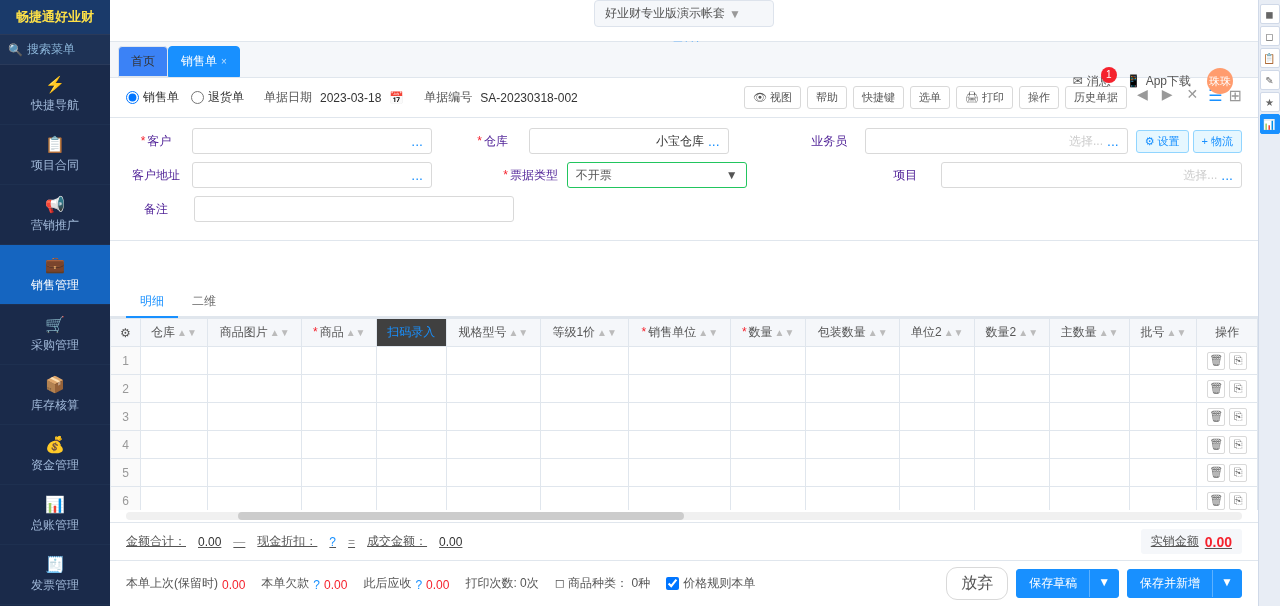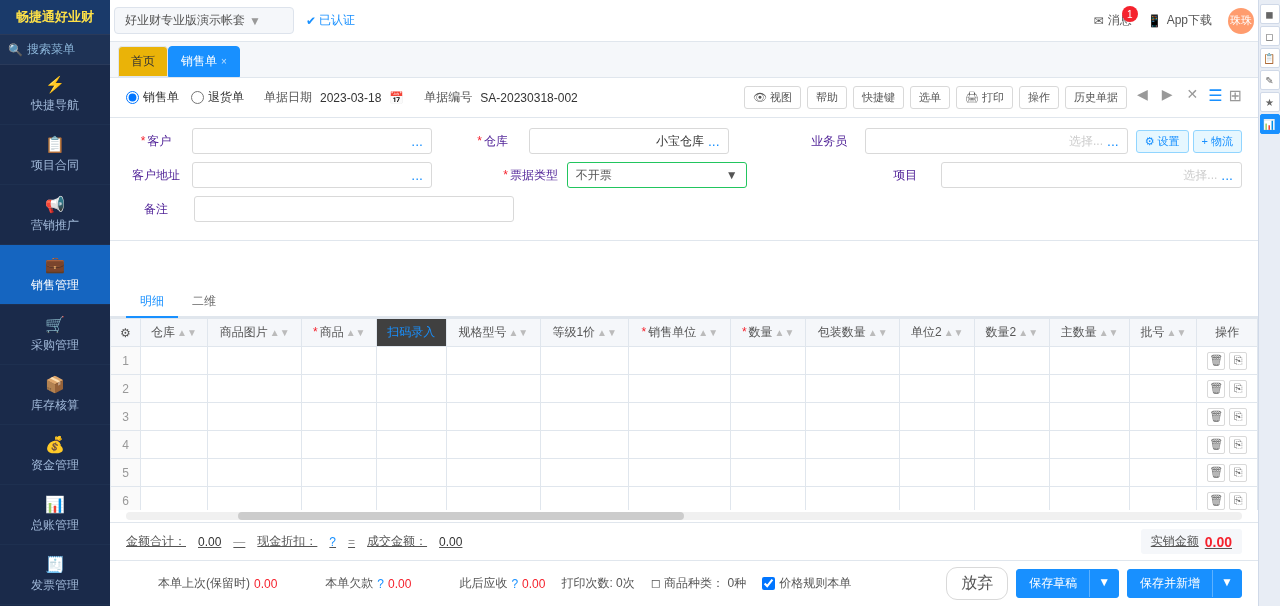--- a/index.html
+++ b/index.html
@@ -12,35 +12,35 @@
     .sidebar-search { background: #1e3255; padding: 6px 8px; color: #8ab4d8; font-size: 12px; cursor: pointer; display: flex; align-items: center; gap: 4px; border-bottom: 1px solid #2a3a5a; }
     .sidebar-nav { display: flex; flex-direction: column; }
     .sidebar-item { padding: 10px 8px; color: #a0b8d8; font-size: 12px; cursor: pointer; display: flex; flex-direction: column; align-items: center; gap: 3px; border-bottom: 1px solid #1e3050; }
     .sidebar-item.active { background: #1565c0; color: #fff; }
     .sidebar-item-icon { font-size: 16px; }
 
     
     .main { flex: 1; display: flex; flex-direction: column; background: #f0f2f5; height: 606px; overflow: hidden; }
 
     
-    .topbar { background: #fff; height: 42px; display: flex; align-items: center; padding: 0 4px; border-bottom: 1px solid #e0e6ed; gap: 12px; flex-shrink: 0; }
+    .topbar { background: #fff; height: 42px; display: flex; align-items: center; padding: 0 25px; border-bottom: 1px solid #e0e6ed; gap: 12px; flex-shrink: 0; flex-direction: column; }
     .topbar-company { background: #f5f7fa; border: 1px solid #dde3ec; border-radius: 4px; padding: 4px 10px; font-size: 12px; color: #555; display: flex; align-items: center; gap: 4px; min-width: 180px; }
     .topbar-company .arrow { color: #999; }
     .topbar-certified { color: #1890ff; font-size: 12px; display: flex; align-items: center; gap: 3px; }
     .topbar-right { margin-left: auto; display: flex; align-items: center; gap: 16px; }
     .topbar-btn { display: flex; align-items: center; gap: 4px; color: #555; font-size: 12px; cursor: pointer; position: relative; }
     .badge { background: #f5222d; color: #fff; border-radius: 50%; width: 16px; height: 16px; font-size: 10px; display: flex; align-items: center; justify-content: center; position: absolute; top: -6px; right: -6px; }
     .topbar-avatar { width: 26px; height: 26px; background: #ff9c6e; border-radius: 50%; display: flex; align-items: center; justify-content: center; color: #fff; font-size: 11px; }
 
     
     .tabs-bar { background: #f5f7fa; height: 36px; display: flex; align-items: flex-end; padding: 0 8px; border-bottom: 1px solid #e0e6ed; flex-shrink: 0; }
     .tab { padding: 6px 12px; font-size: 12px; cursor: pointer; color: #666; border: 1px solid transparent; border-radius: 4px 4px 0 0; background: transparent; display: flex; align-items: center; gap: 4px; }
     .tab.active { background: #1890ff; color: #fff; border-color: #1890ff; }
     .tab .close-icon { font-size: 10px; opacity: 0.7; }
-    .tab.home { background: #eab308; border-color: #e0e6ed; color: #333; }
+    .tab.home { background: #3b82f6; border-color: #e0e6ed; color: #333; }
 
     
     .form-area { background: #fff; flex: 1; overflow-y: auto; display: flex; flex-direction: column; }
 
     
     .form-header { padding: 8px 16px; border-bottom: 1px solid #e0e6ed; display: flex; align-items: center; gap: 20px; flex-shrink: 0; }
     .radio-group { display: flex; gap: 12px; }
     .radio-item { display: flex; align-items: center; gap: 4px; cursor: pointer; font-size: 12px; }
     .radio-item input[type=radio] { width: 13px; height: 13px; }
     .form-info { display: flex; align-items: center; gap: 8px; font-size: 12px; color: #555; }
@@ -78,21 +78,21 @@
     
     .table-actions { display: flex; gap: 4px; justify-content: center; align-items: center; }
     .tbl-icon { width: 18px; height: 18px; border: 1px solid #d9d9d9; border-radius: 2px; display: flex; align-items: center; justify-content: center; cursor: pointer; font-size: 11px; color: #666; background: #fff; }
 
     
     .footer-summary { background: #fff; border-top: 1px solid #e0e6ed; padding: 6px 16px; display: flex; align-items: center; gap: 12px; font-size: 12px; color: #555; flex-shrink: 0; text-decoration: underline; }
     .footer-summary .sum-val { color: #333; font-weight: 500; }
 
     
     .bottom-bar { background: #fff; border-top: 1px solid #e0e6ed; padding: 6px 16px; display: flex; align-items: center; gap: 16px; font-size: 12px; color: #555; flex-shrink: 0; }
-    .bottom-bar .info-item { display: flex; align-items: center; gap: 4px; margin-left: 32px; }
+    .bottom-bar .info-item { display: flex; align-items: flex-end; gap: 4px; }
     .bottom-bar .info-val { color: #f5222d; font-weight: 500; }
     .bottom-bar-right { margin-left: auto; display: flex; align-items: center; gap: 8px; }
     .btn-default { background: #fff; color: #555; border: 1px solid #d9d9d9; border-radius: 11px; padding: 5px 14px; font-size: 16px; cursor: pointer; }
     .btn-split { background: #1890ff; color: #fff; border: 1px solid #1890ff; border-radius: 3px; font-size: 12px; cursor: pointer; display: flex; overflow: hidden; }
     .btn-split .main-part { padding: 5px 12px; }
     .btn-split .arrow-part { padding: 5px 8px; border-left: 1px solid rgba(255,255,255,0.3); }
     .checkbox-item { display: flex; align-items: center; gap: 4px; cursor: pointer; }
     .realamt { display: flex; align-items: center; gap: 6px; background: #f5f7fa; padding: 4px 10px; border-radius: 3px; font-size: 12px; }
     .realamt-val { color: #f5222d; font-weight: bold; font-size: 14px; }
 

